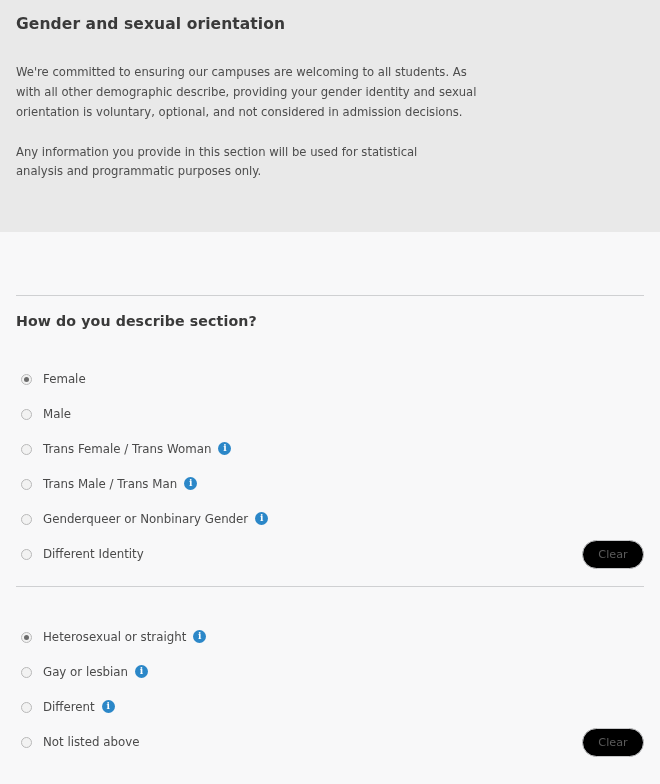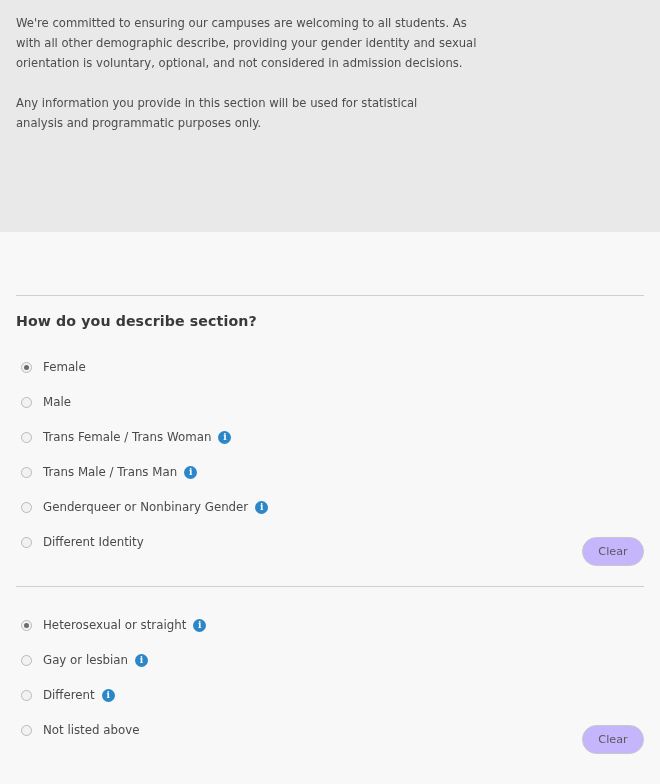--- a/index.html
+++ b/index.html
@@ -65,20 +65,21 @@
     margin-top: 17px;
   }
 
   .options {
     margin-top: 33px;
     position: relative;
   }
 
   .option-row {
     display: flex;
+    align-items: center;
     height: 35px;
     position: relative;
   }
 
   .radio {
     width: 11px;
     height: 11px;
     border-radius: 50%;
     border: 1px solid #b9b9b9;
     background: #f2f2f2;
@@ -124,34 +125,35 @@
     top: -1px;
   }
 
   .clear-btn {
     position: absolute;
     right: 0;
     width: 62px;
     height: 29px;
     border: 1px solid #c7c8ca;
     border-radius: 16px;
-    background: #c4b5fd;
+    background: #000000;
     color: #5b5b5b;
     font-size: 11.2px;
     font-family: "DejaVu Sans", "Liberation Sans", sans-serif;
     display: flex;
     align-items: center;
     justify-content: center;
     cursor: pointer;
   }
 </style>
 </head>
 <body>
 
 <div class="intro-panel">
+  <div class="intro-title">Gender and sexual orientation</div>
   <p class="intro-para">We're committed to ensuring our campuses are welcoming to all students. As with all other demographic describe, providing your gender identity and sexual orientation is voluntary, optional, and not considered in admission decisions.</p>
   <p class="intro-para second">Any information you provide in this section will be used for statistical analysis and programmatic purposes only.</p>
 </div>
 
 <div class="form-body">
 
   <div class="rule top"></div>
 
   <div>
     <div class="question-title">How do you describe section?</div>

